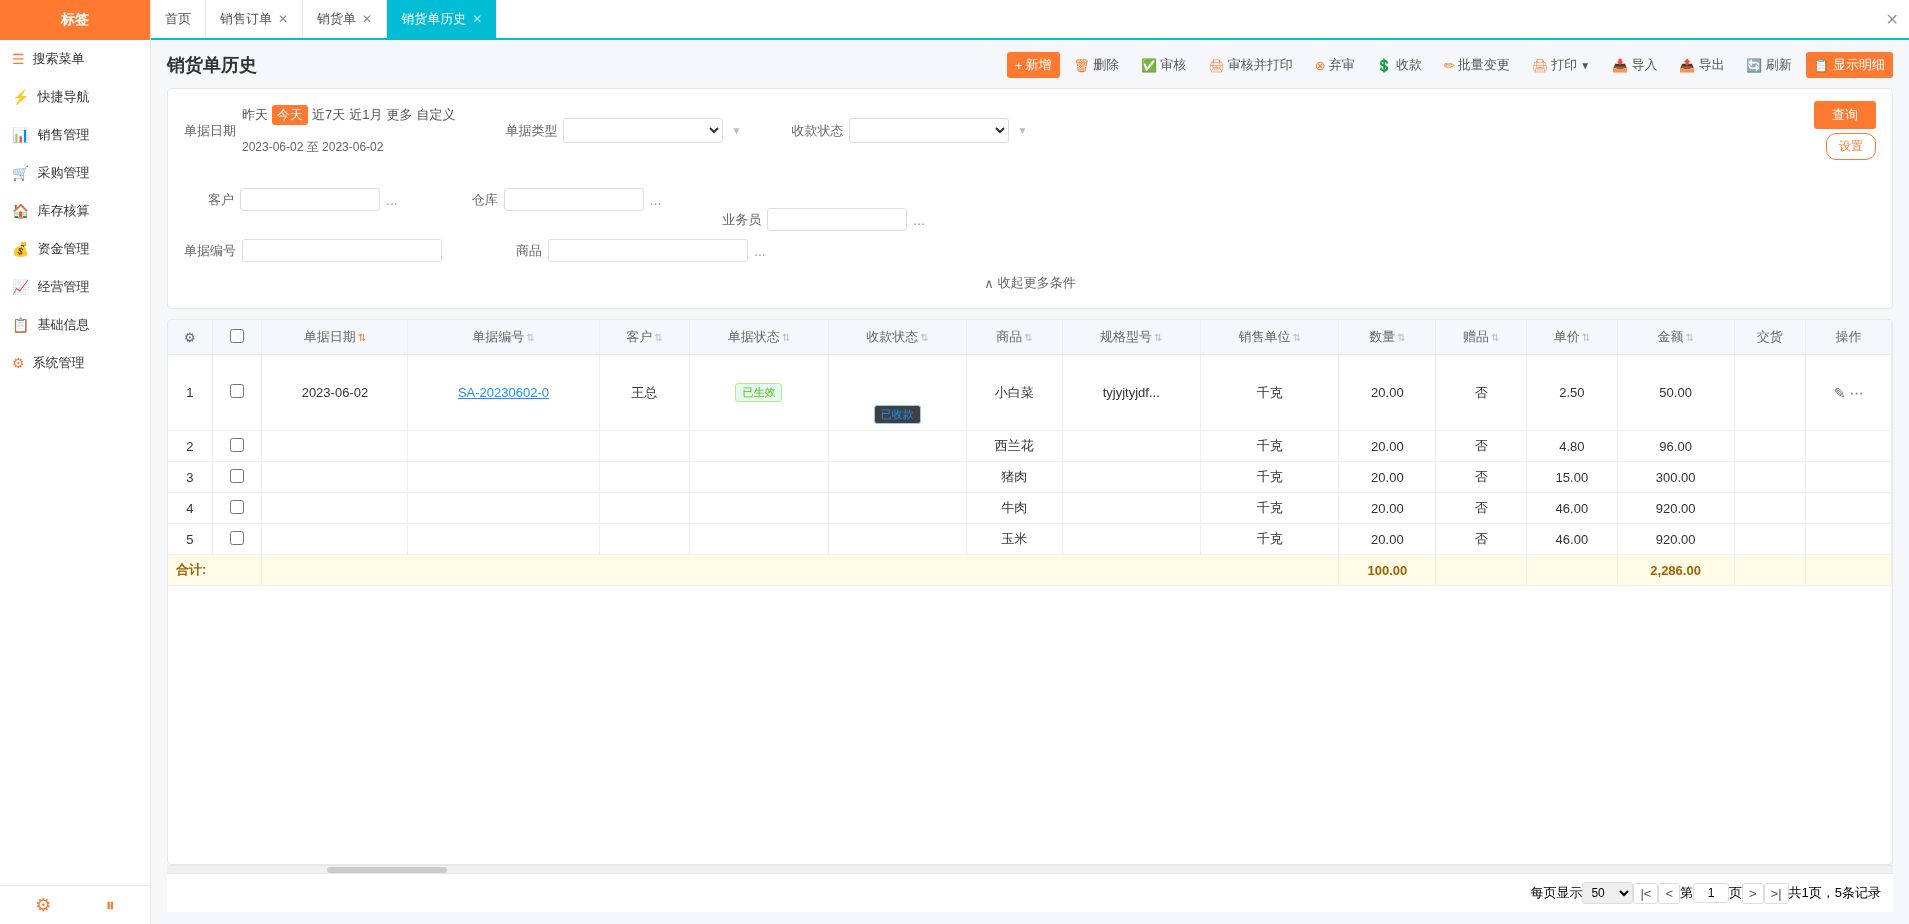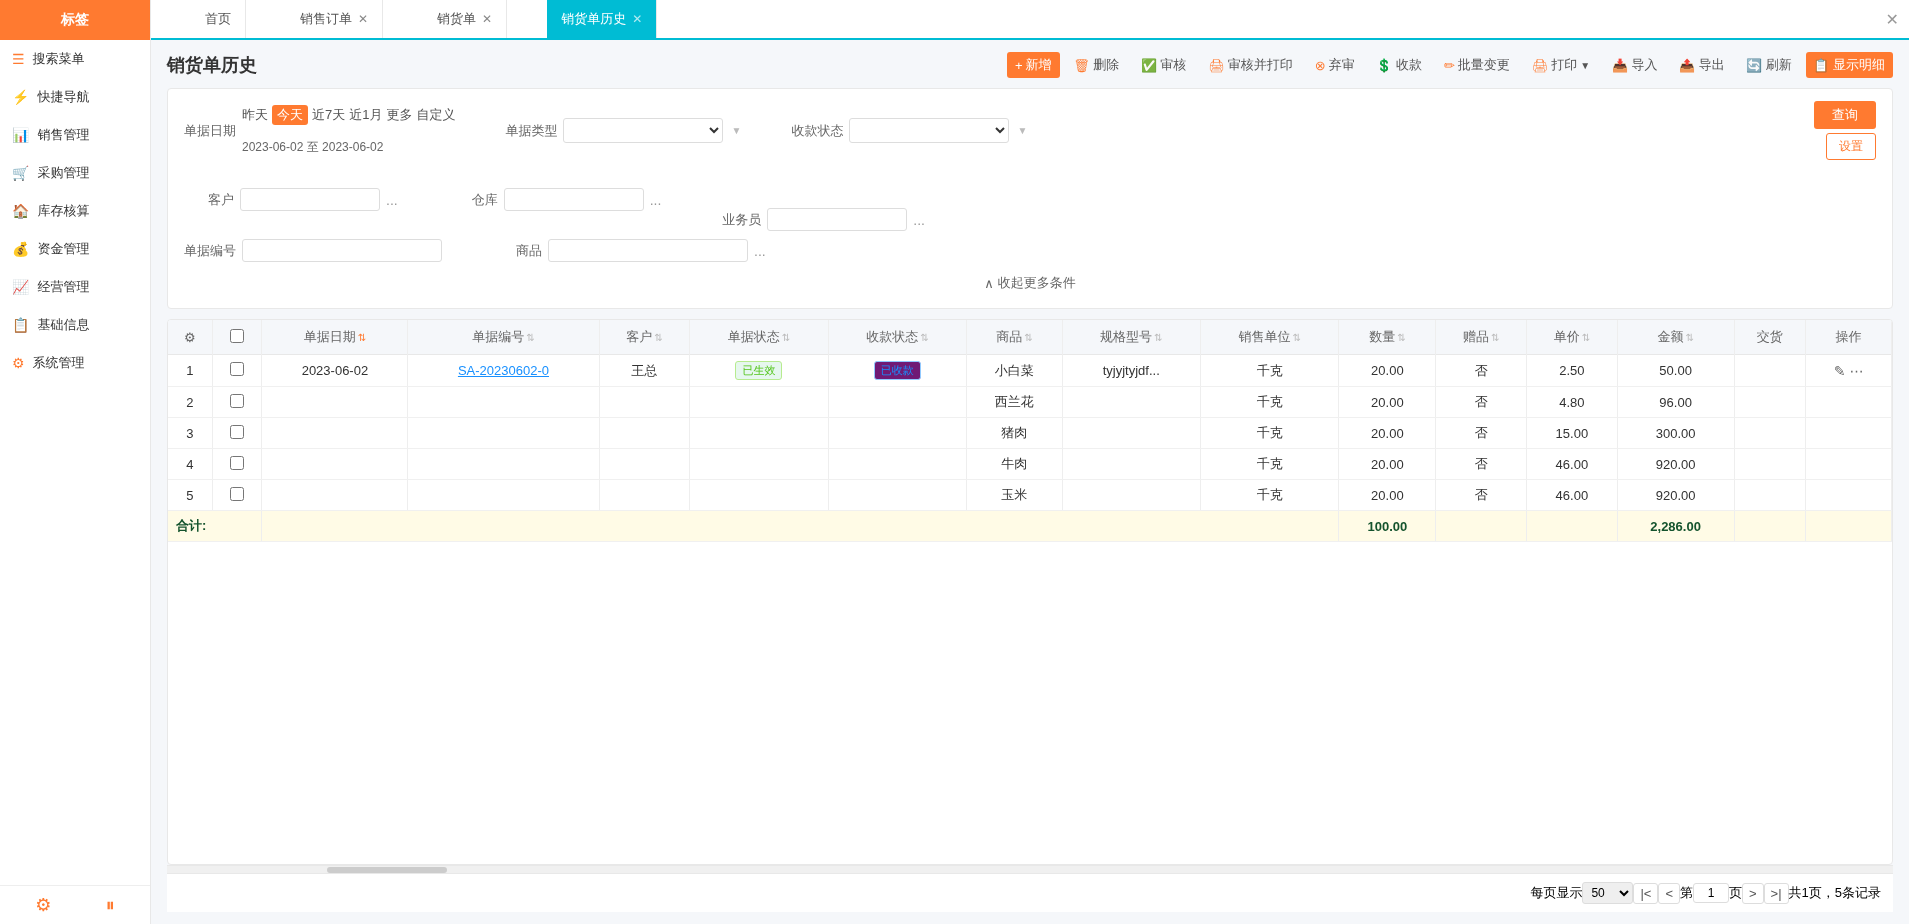--- a/index.html
+++ b/index.html
@@ -63,21 +63,20 @@
     .tab {
       display: flex;
       align-items: center;
       padding: 0 14px;
       height: 100%;
       cursor: pointer;
       color: #555;
       border-right: 1px solid #e8e8e8;
       gap: 6px;
       white-space: nowrap;
-      margin-left: 40px;
     }
     .tab.active {
       background: #00bcd4;
       color: #fff;
     }
     .tab .close-btn { font-size: 12px; color: inherit; opacity: 0.7; }
     .tab-bar-end { margin-left: auto; padding-right: 10px; font-size: 16px; color: #999; cursor: pointer; }
 
     
     .content {
@@ -191,21 +190,21 @@
       border: none;
       border-radius: 3px;
       padding: 5px 18px;
       cursor: pointer;
       font-size: 13px;
     }
     .set-btn {
       background: #fff;
       color: #ff7a30;
       border: 1px solid #ff7a30;
-      border-radius: 3px;
+      border-radius: 10px;
       padding: 4px 12px;
       cursor: pointer;
       font-size: 12px;
     }
 
     
     .table-container {
       flex: 1;
       background: #fff;
       border: 1px solid #e8e8e8;
@@ -237,30 +236,30 @@
       border-bottom: 1px solid #f0f0f0;
       border-right: 1px solid #eee;
     }
     .badge {
       display: inline-block;
       padding: 1px 6px;
       border-radius: 3px;
       font-size: 11px;
     }
     .badge-green { background: #e6f7ee; color: #52c41a; border: 1px solid #b7eb8f; }
-    .badge-blue { background: #701a75; color: #1890ff; border: 1px solid #91caff; }
+    .badge-blue { background: #404040; color: #1890ff; border: 1px solid #91caff; margin-top: 44px; }
     .link-text { color: #1890ff; cursor: pointer; text-decoration: underline; }
     .op-btn { color: #666; cursor: pointer; font-size: 14px; margin: 0 2px; }
 
     
     .table-footer {
       background: #fffbe6;
       border-top: 1px solid #ffe58f;
     }
-    .table-footer td { color: #14532d; font-weight: bold; }
+    .table-footer td { color: #a16207; font-weight: bold; }
 
     
     .pagination-bar {
       display: flex;
       align-items: center;
       justify-content: flex-end;
       padding: 8px 12px;
       background: #fff;
       border-top: 1px solid #e8e8e8;
       gap: 0;

